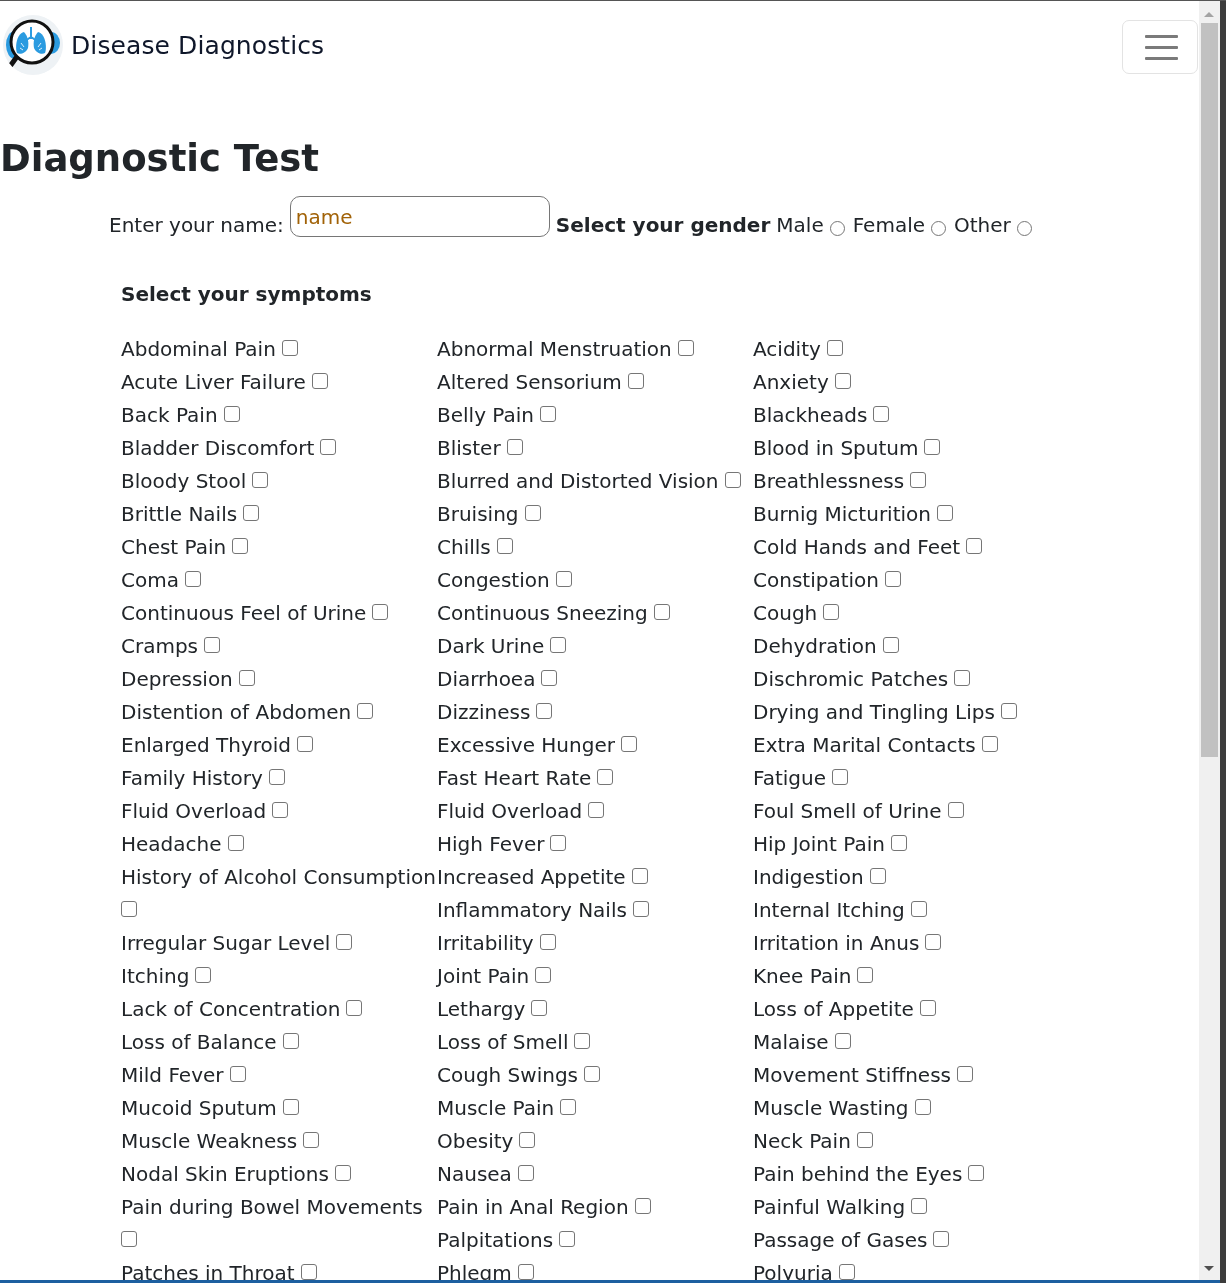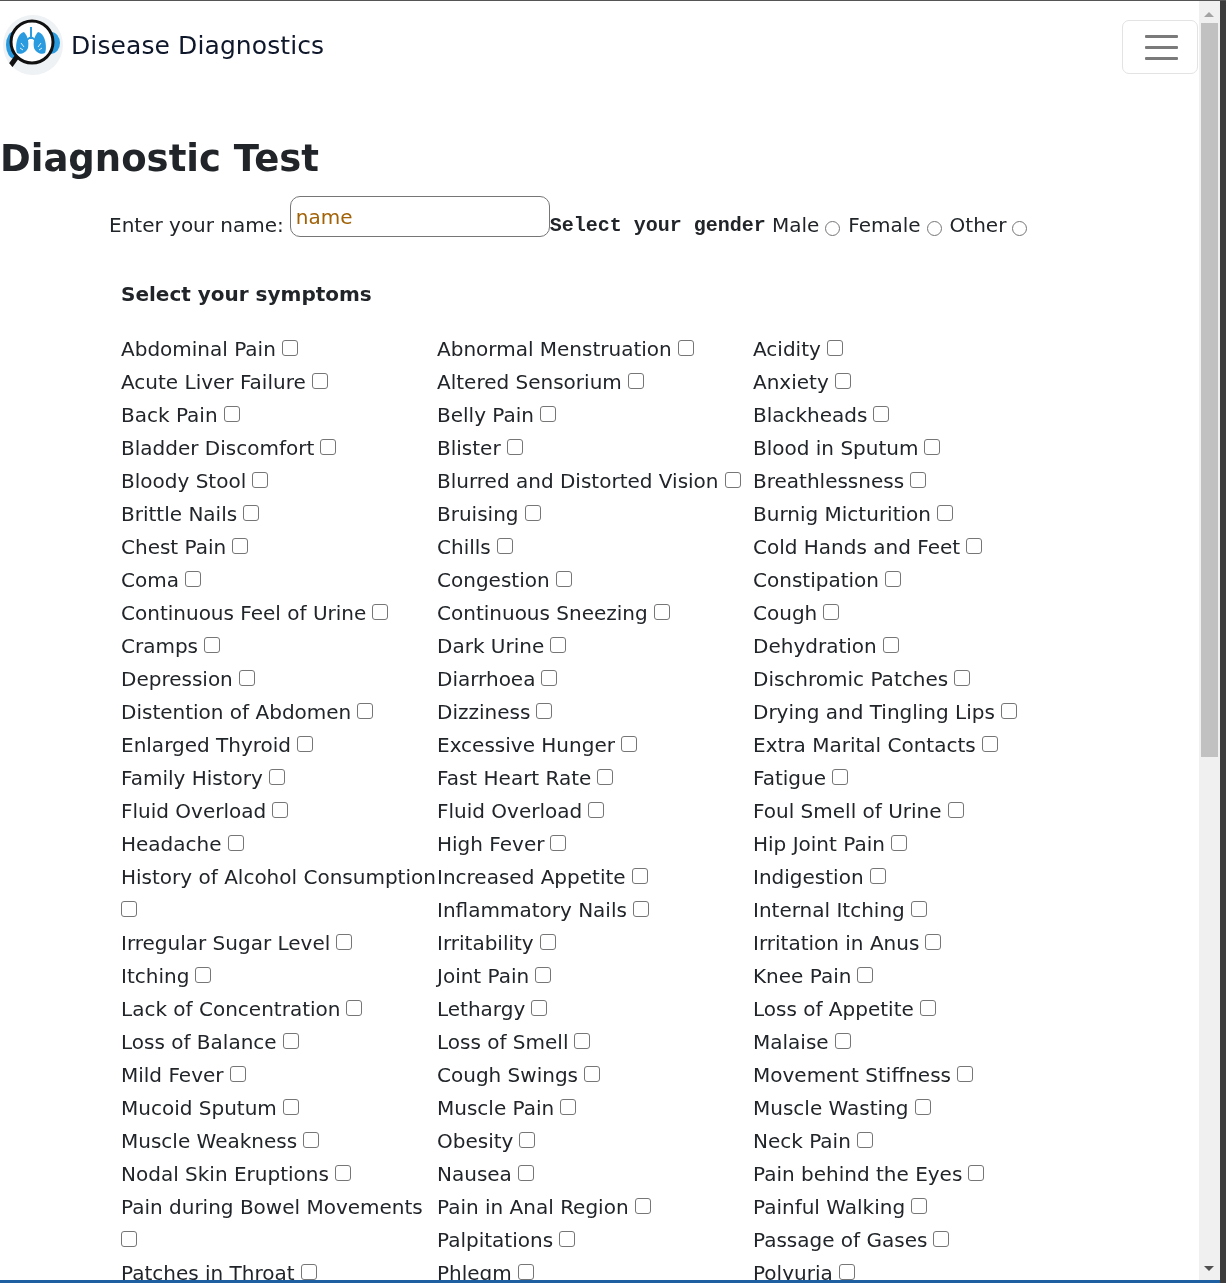--- a/index.html
+++ b/index.html
@@ -91,21 +91,21 @@
     width: 260px; height: 41px;
     box-sizing: border-box;
     border: 1px solid #767676;
     border-radius: 10px;
     font-family: "DejaVu Sans", "Liberation Sans", sans-serif;
     font-size: 20px;
     padding: 0 5px;
     color: #a16207;
     outline: none;
   }
-  .gender-lbl { font-weight: bold; margin-left: 0; margin-right: 6px; font-family: Liberation Mono, monospace; }
+  .gender-lbl { font-weight: bold; margin-left: 6px; margin-right: 6px; }
   .radio {
     display: inline-block;
     width: 15px; height: 15px;
     border: 1px solid #767676;
     border-radius: 50%;
     box-sizing: border-box;
     margin: 0 8px 0 6px;
     vertical-align: middle;
     position: relative;
     top: -1px;

